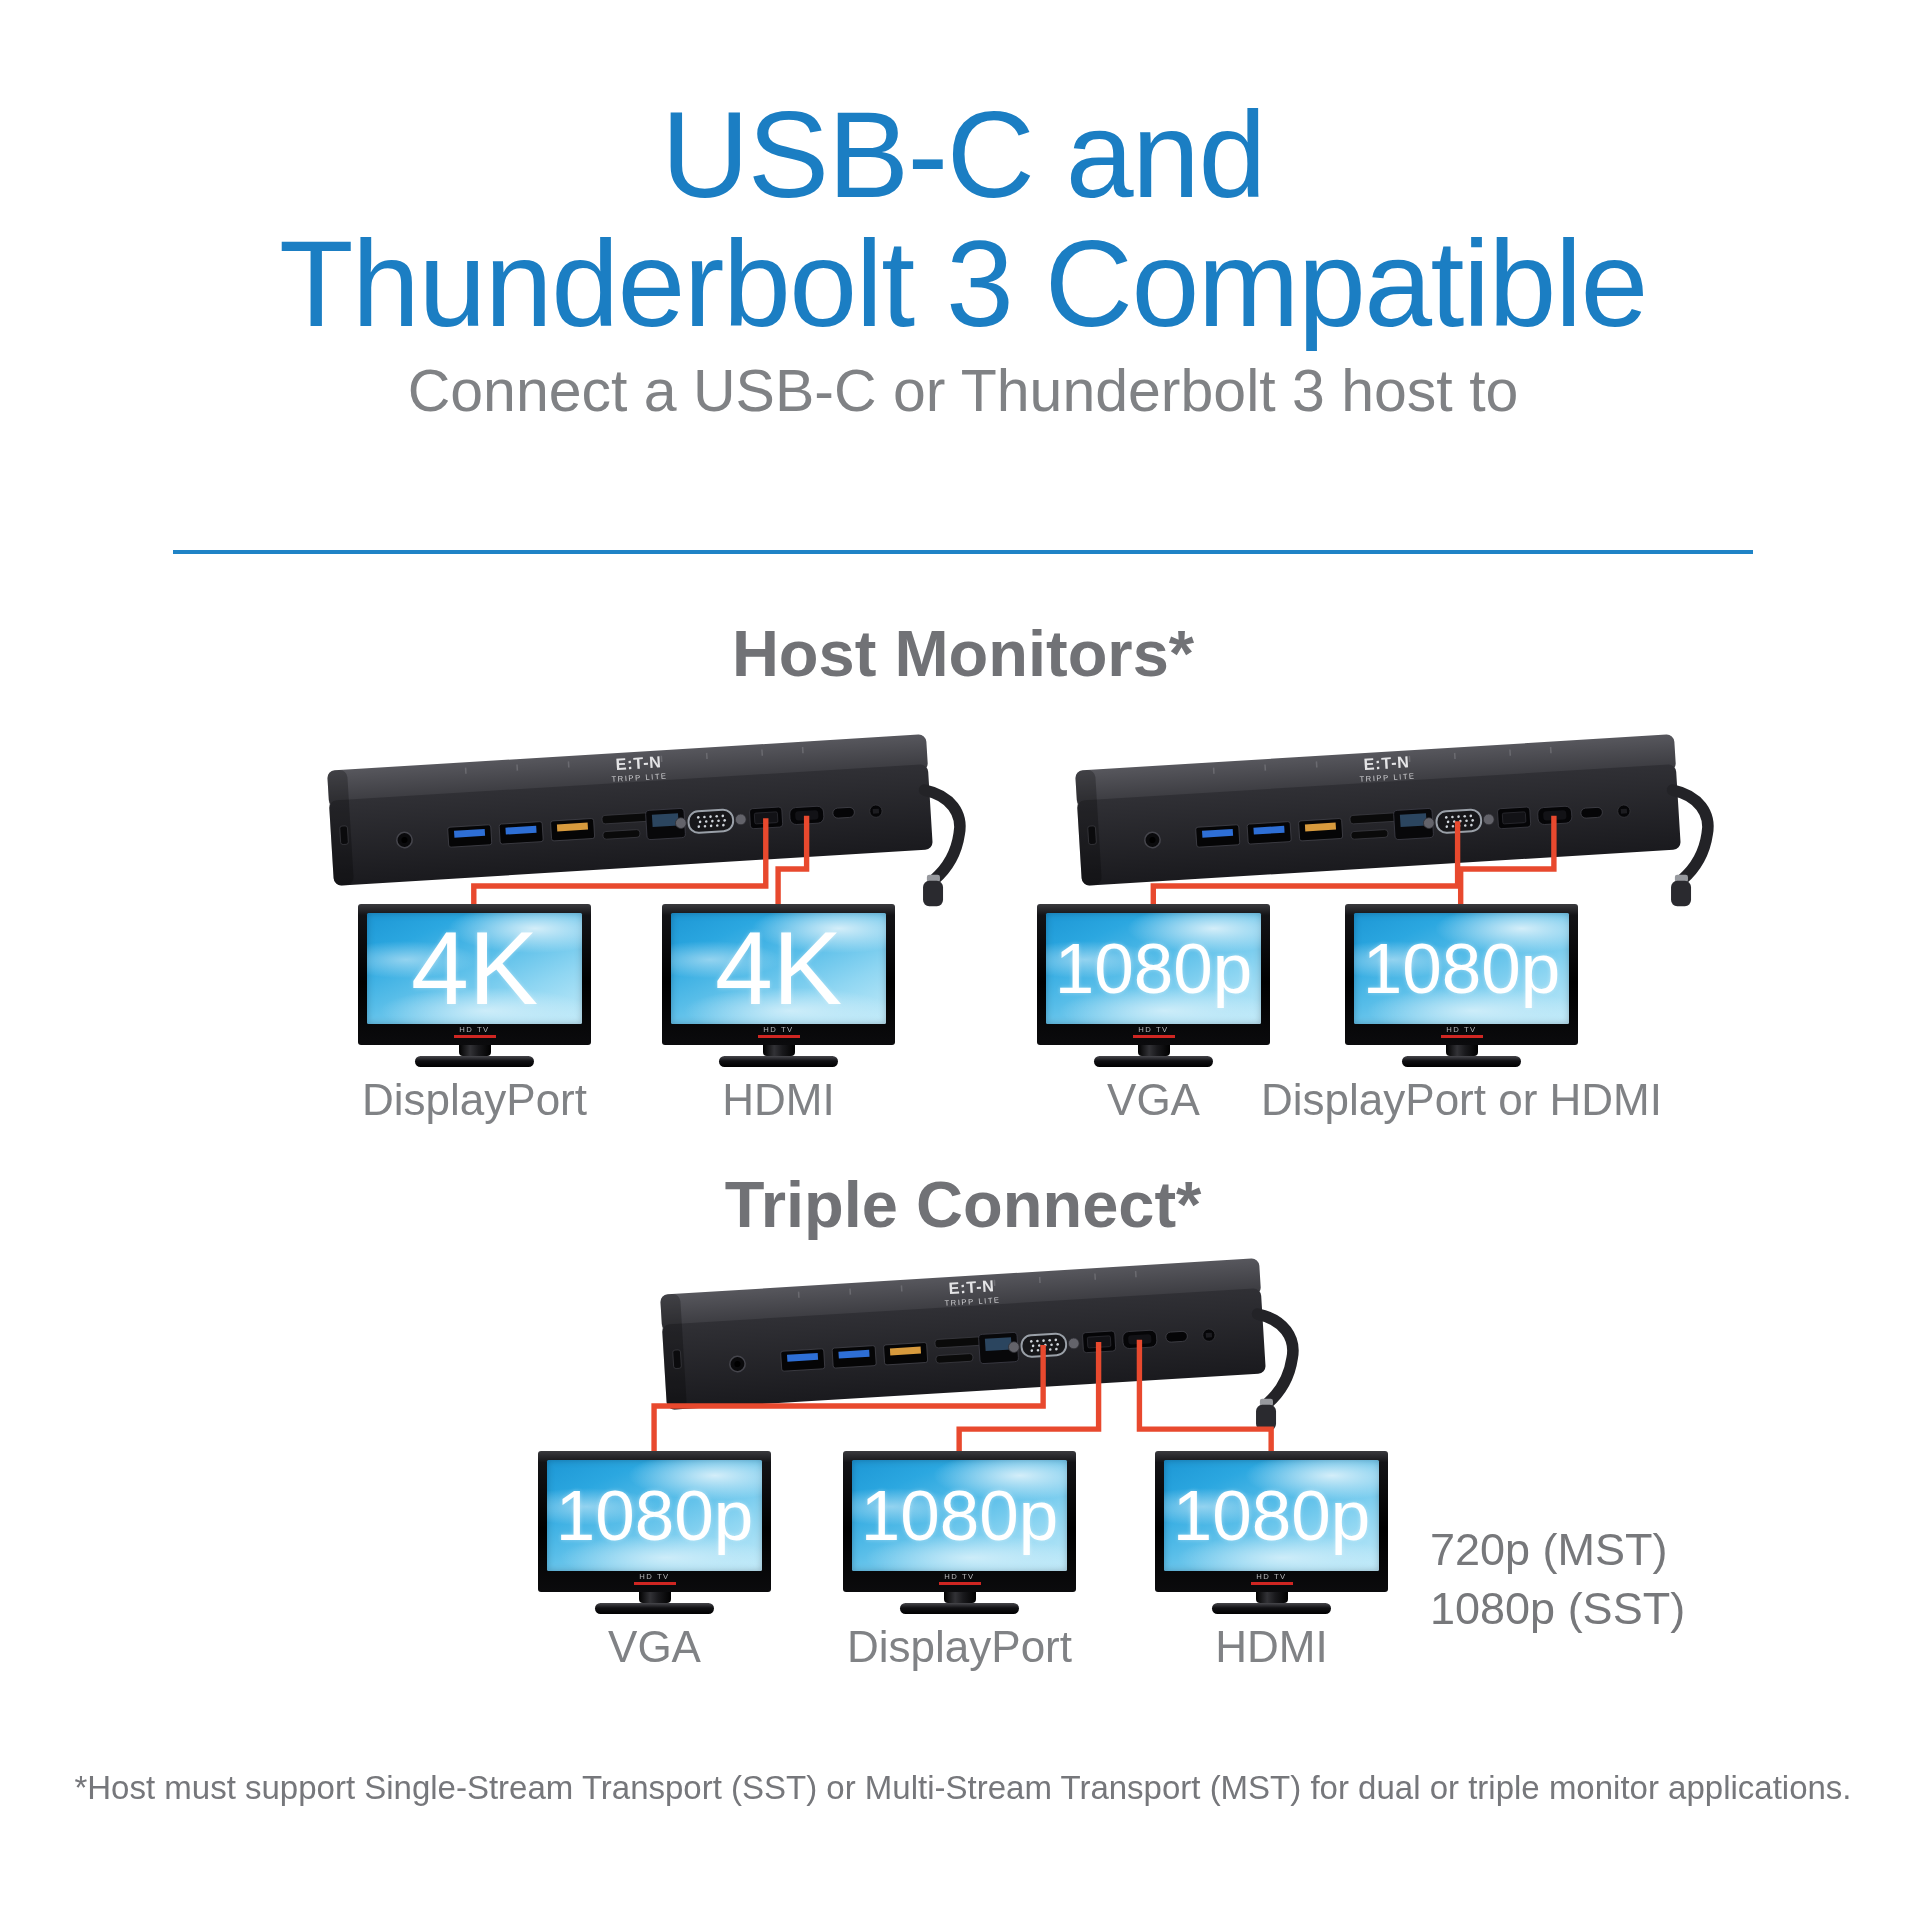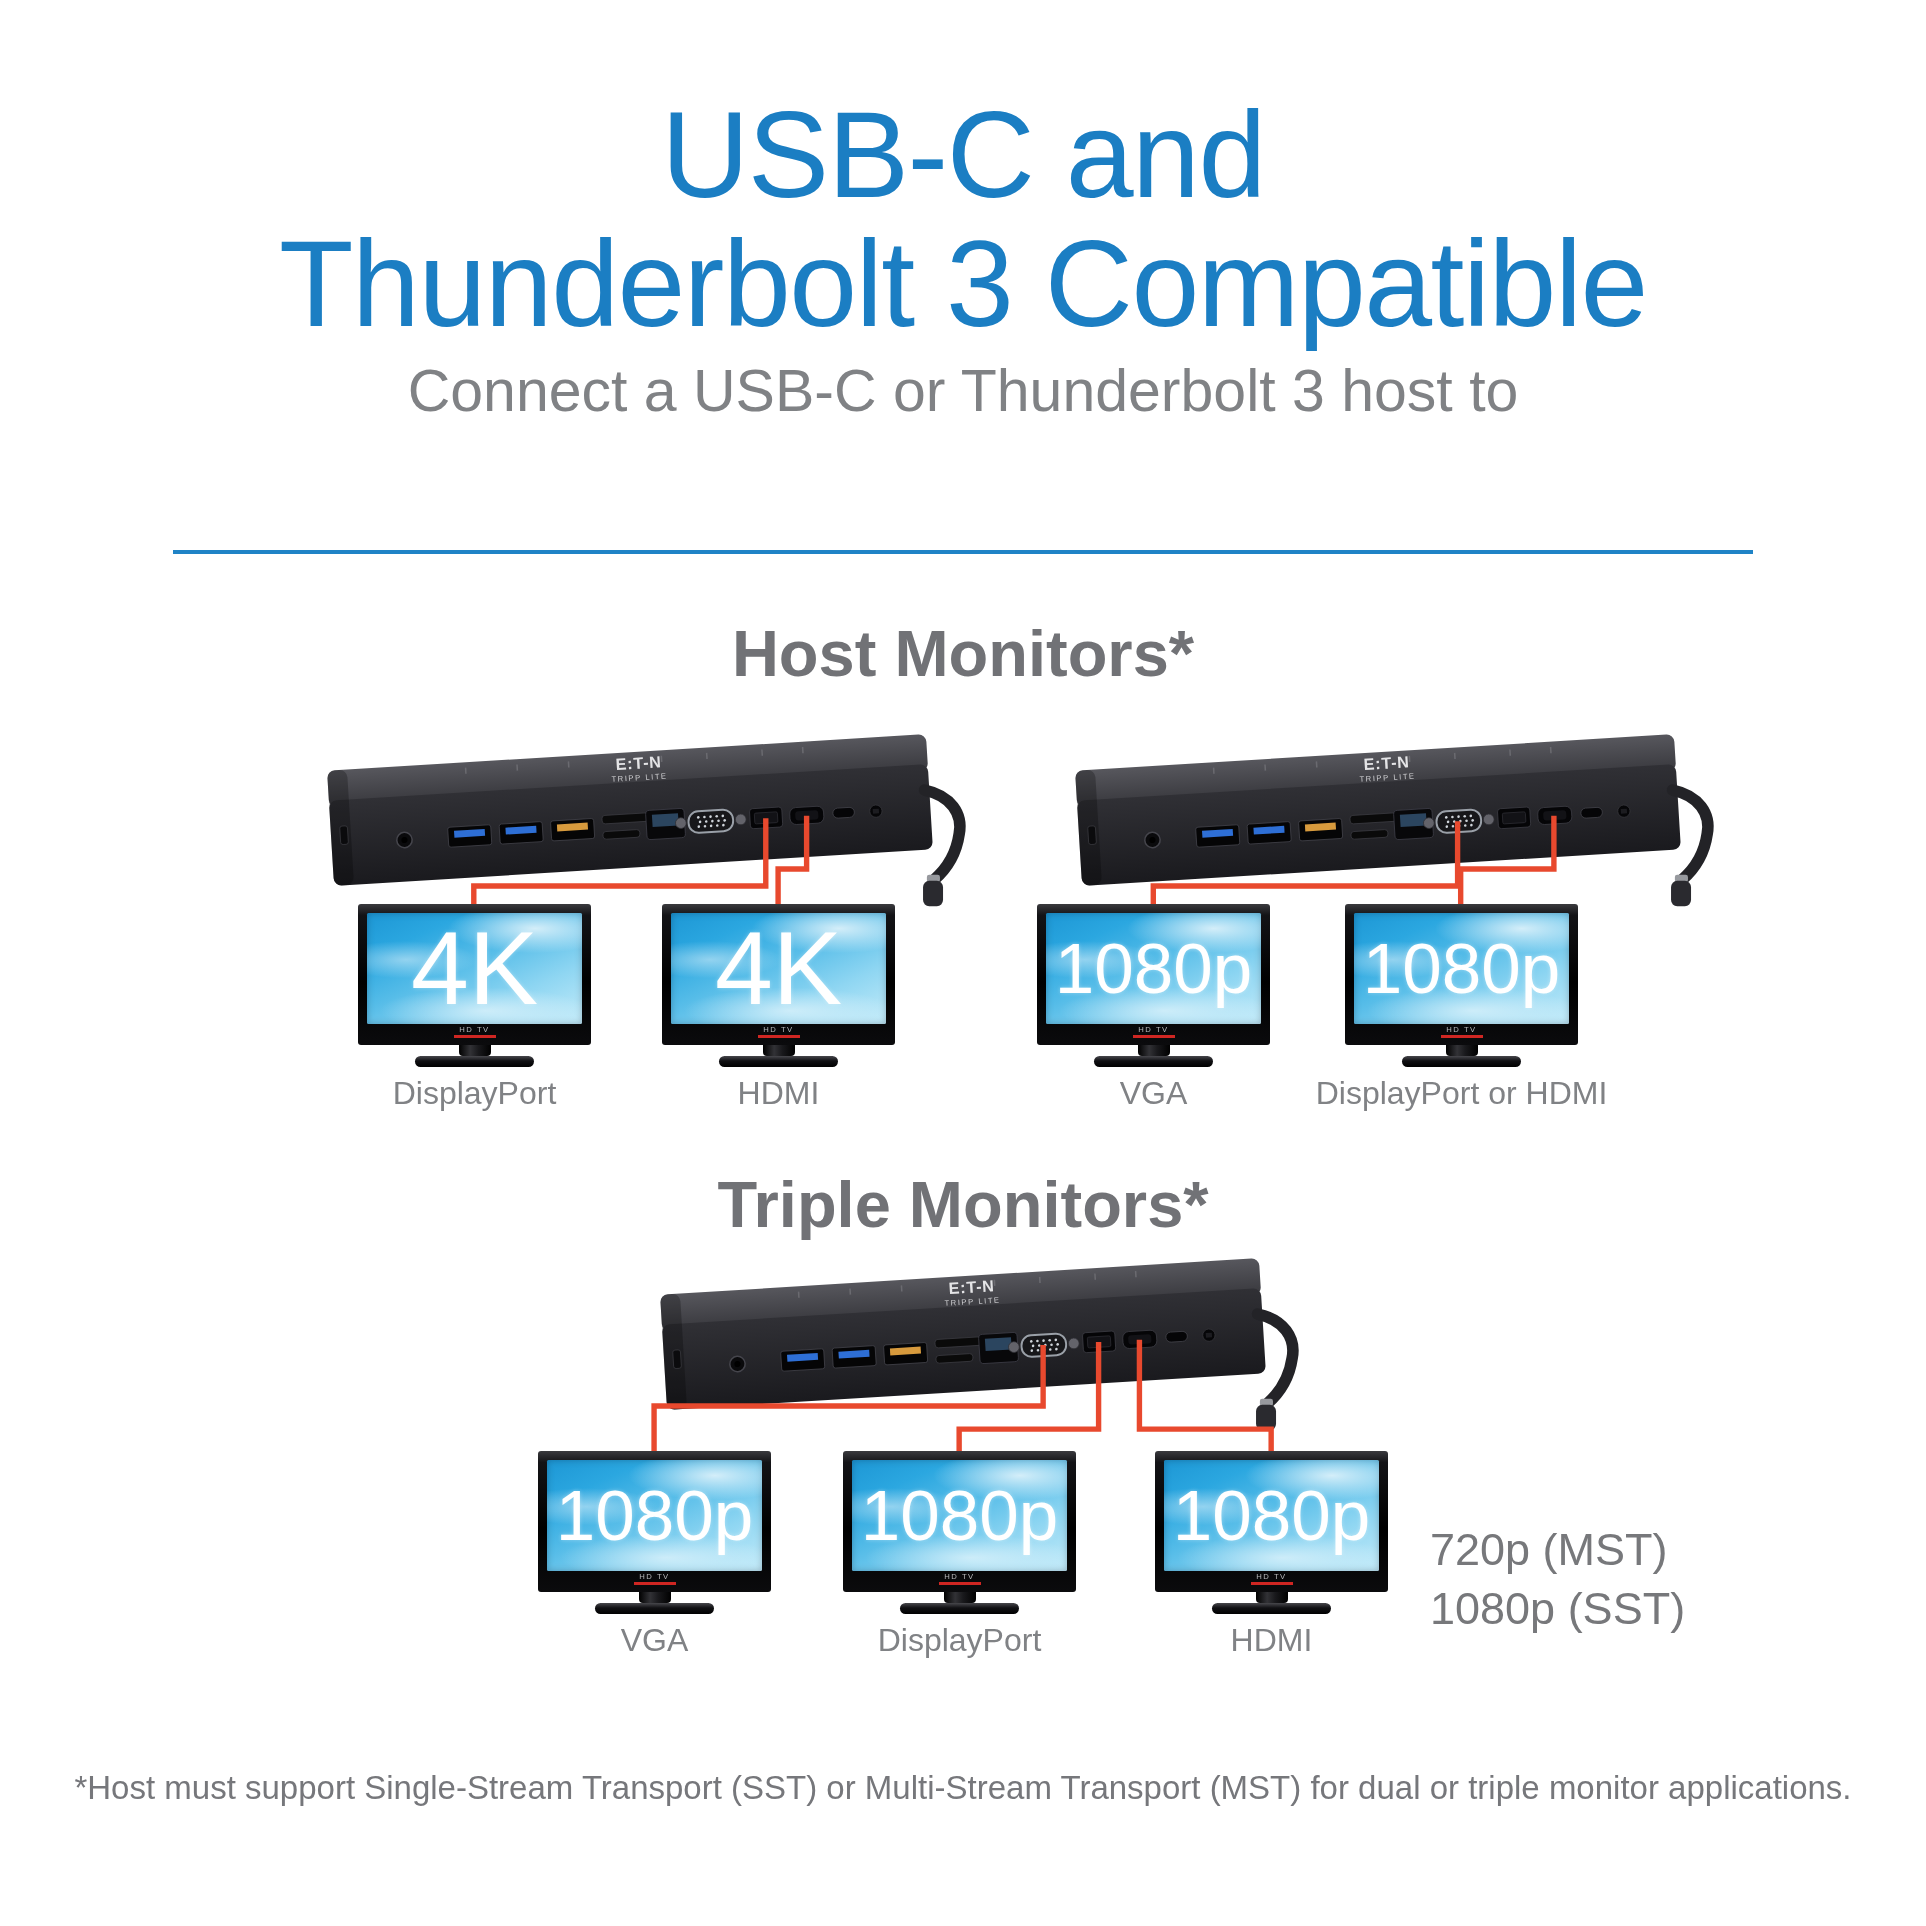--- a/index.html
+++ b/index.html
@@ -44,21 +44,21 @@
   .st-4k{font-size:104px;}
   .st-1080{font-size:71px;}
   .brand-strip{position:absolute;left:0;right:0;bottom:2.3px;height:17px;text-align:center;}
   .hdtv{display:block;color:#b9babc;font-size:7.7px;letter-spacing:1.5px;line-height:8.5px;}
   .redbar{width:42px;height:3.1px;background:#cf2622;margin:0.8px auto 0 auto;}
   .neck{width:32px;height:11.6px;margin:-0.8px auto 0 auto;border-radius:0 0 3.9px 3.9px;
         background:linear-gradient(90deg,#000 0%,#323236 35%,#19191c 60%,#000 100%);}
   .base{width:119px;height:10.8px;margin:0 auto;border-radius:6.2px;
         background:linear-gradient(180deg,#47474c 0%,#101013 45%,#000 100%);}
   .port-label{position:absolute;left:50%;top:171px;transform:translateX(-50%);
-        white-space:nowrap;color:#808285;font-size:32px;font-weight:400;}
+        white-space:nowrap;color:#808285;font-size:44px;font-weight:400;}
 
   
   .res-note{position:absolute;left:1430px;top:1484px;color:#77787b;font-size:45px;
         font-weight:400;line-height:59px;white-space:nowrap;margin-top:36px;}
 
   
   .footnote{position:absolute;left:0;top:1769px;width:100%;text-align:center;
         color:#76777b;font-size:33px;font-weight:400;}
 </style>
 </head>
@@ -176,21 +176,21 @@
   <div class="title">
     <div>USB-C and</div>
     <div>Thunderbolt 3 Compatible</div>
   </div>
   <div class="subtitle">
     <div>Connect a USB-C or Thunderbolt 3 host to</div>
   </div>
   <div class="divider"></div>
 
   <div class="section-heading" id="dual-heading">Host Monitors*</div>
-  <div class="section-heading" id="triple-heading">Triple Monitors*</div>
+  <div class="section-heading" id="triple-heading">Triple Connect*</div>
 
   <svg class="dock" style="left:318px;top:717px" width="647" height="200" viewBox="0 0 840 260">
       <use href="#dock-symbol"></use>
     </svg>
   <svg class="dock" style="left:1066px;top:717px" width="647" height="200" viewBox="0 0 840 260">
       <use href="#dock-symbol"></use>
     </svg>
   <svg class="dock" style="left:651px;top:1241px" width="647" height="200" viewBox="0 0 840 260">
       <use href="#dock-symbol"></use>
     </svg>

